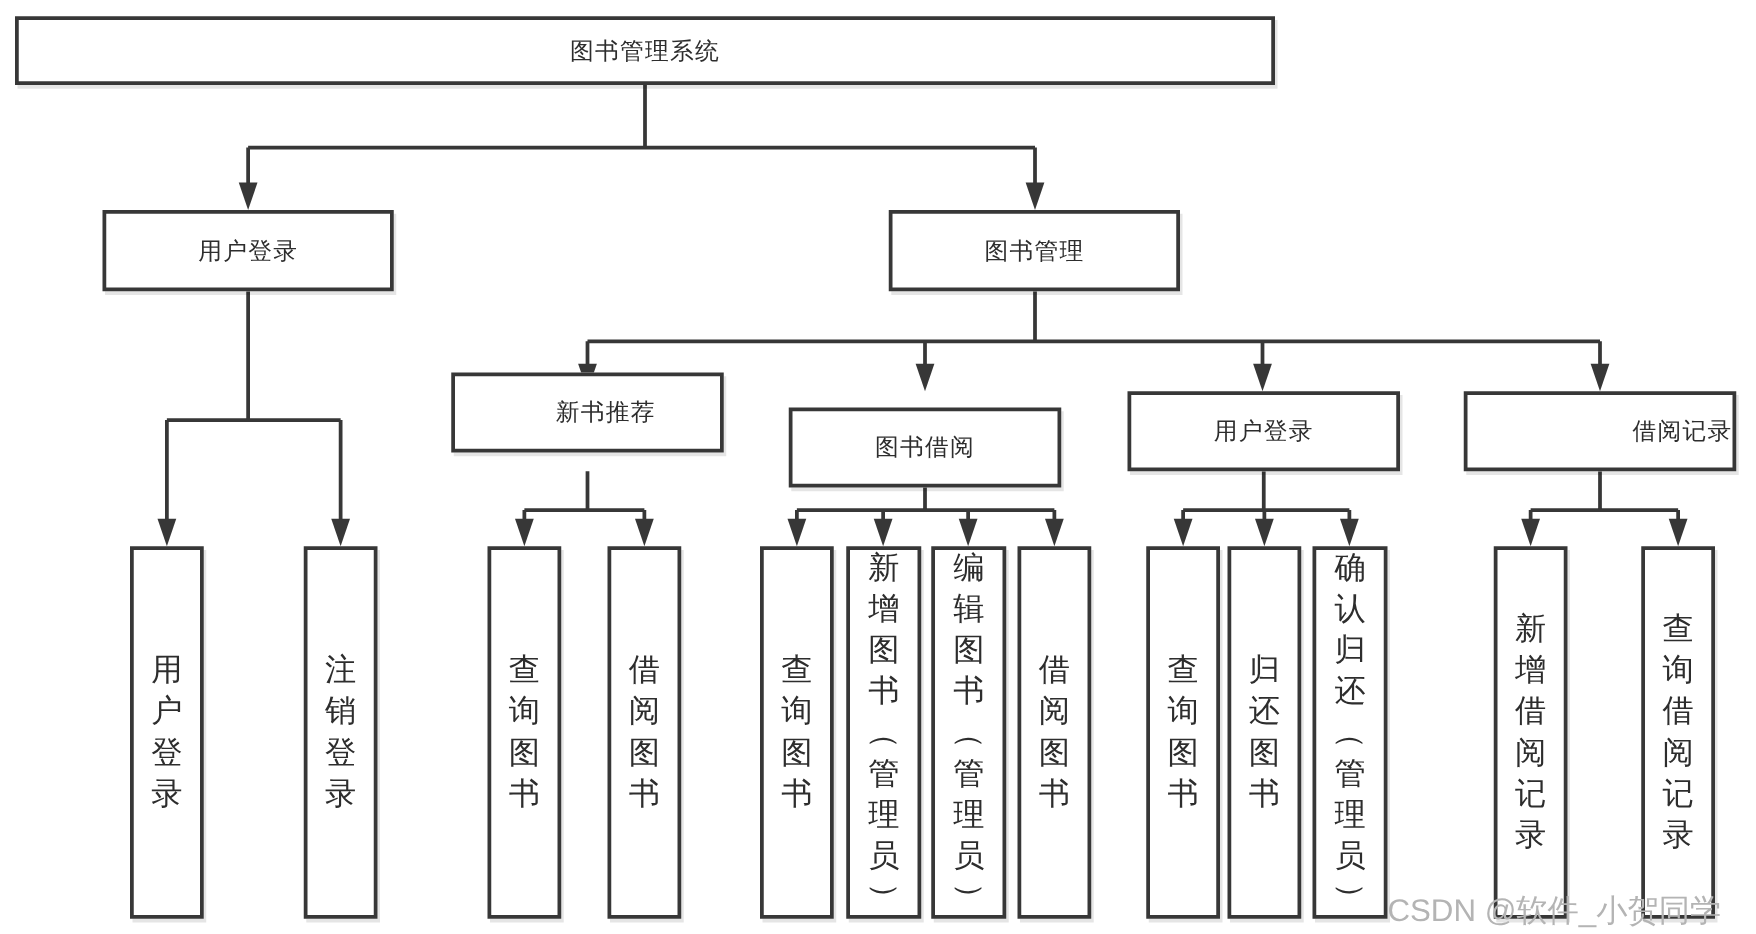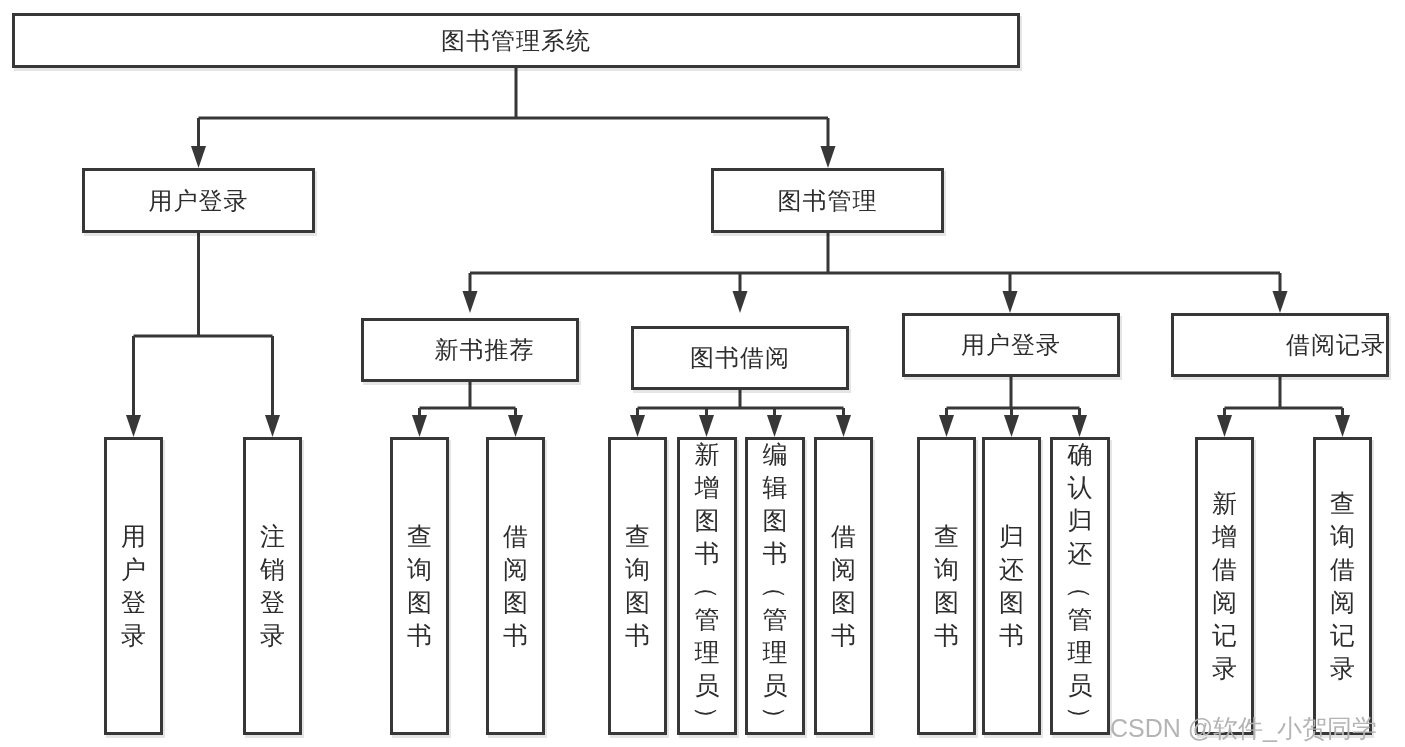--- a/index.html
+++ b/index.html
@@ -36,21 +36,21 @@
     box-sizing:border-box;
     border:3px solid var(--line);
     background:#ffffff;
     display:flex;
     align-items:center;
     justify-content:center;
     color:var(--text);
     box-shadow:2px 3px 0 rgba(0,0,0,0.10);
   }
   .hbox{
-    font-size:24px;
+    font-size:19px;
     letter-spacing:1px;
     text-align:center;
   }
   .vbox{
     font-size:25px;
     flex-direction:column;
   }
   .vbox span{
     display:block;
     height:33px;
@@ -122,21 +122,21 @@
     <span>图书管理系统</span>
   </div>
 
   <div class="node hbox" style="left:82px;top:168px;width:233px;height:65px;">
     <span>用户登录</span>
   </div>
   <div class="node hbox" style="left:711px;top:168px;width:233px;height:65px;align-items:center;">
     <span>图书管理</span>
   </div>
 
-  <div class="node hbox" style="left:361px;top:318px;width:218px;height:64px;padding-left:29px;">
+  <div class="node hbox" style="left:361px;top:298px;width:218px;height:64px;padding-left:29px;">
     <span>新书推荐</span>
   </div>
   <div class="node hbox" style="left:631px;top:326px;width:218px;height:64px;">
     <span>图书借阅</span>
   </div>
   <div class="node hbox" style="left:902px;top:313px;width:218px;height:64px;">
     <span>用户登录</span>
   </div>
   <div class="node hbox" style="left:1171px;top:313px;width:218px;height:64px;justify-content:flex-end;">
     <span>借阅记录</span>

